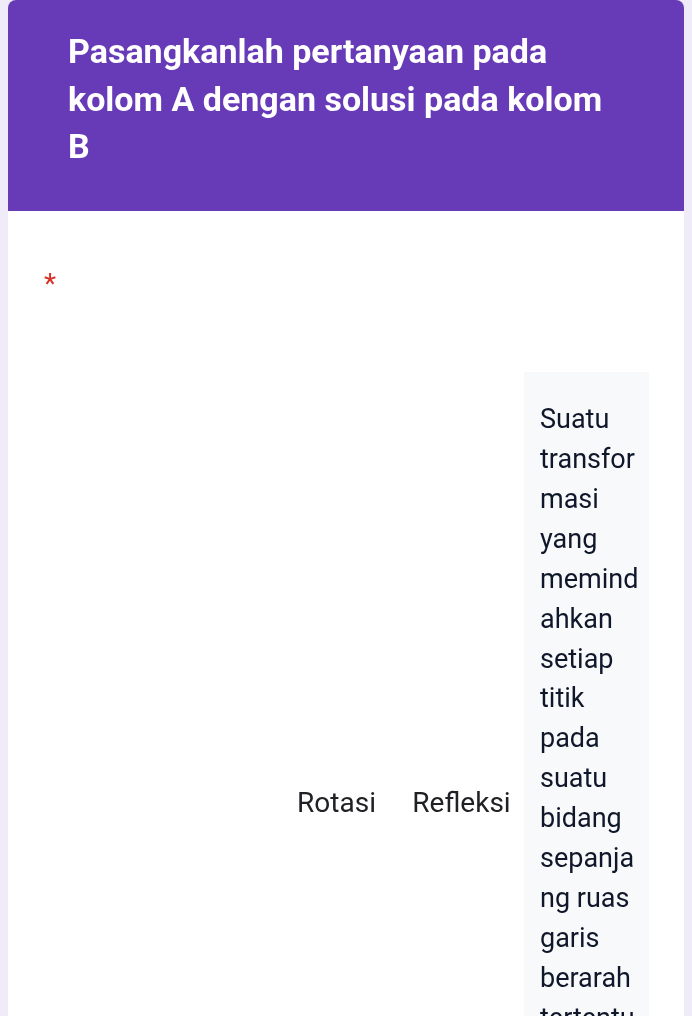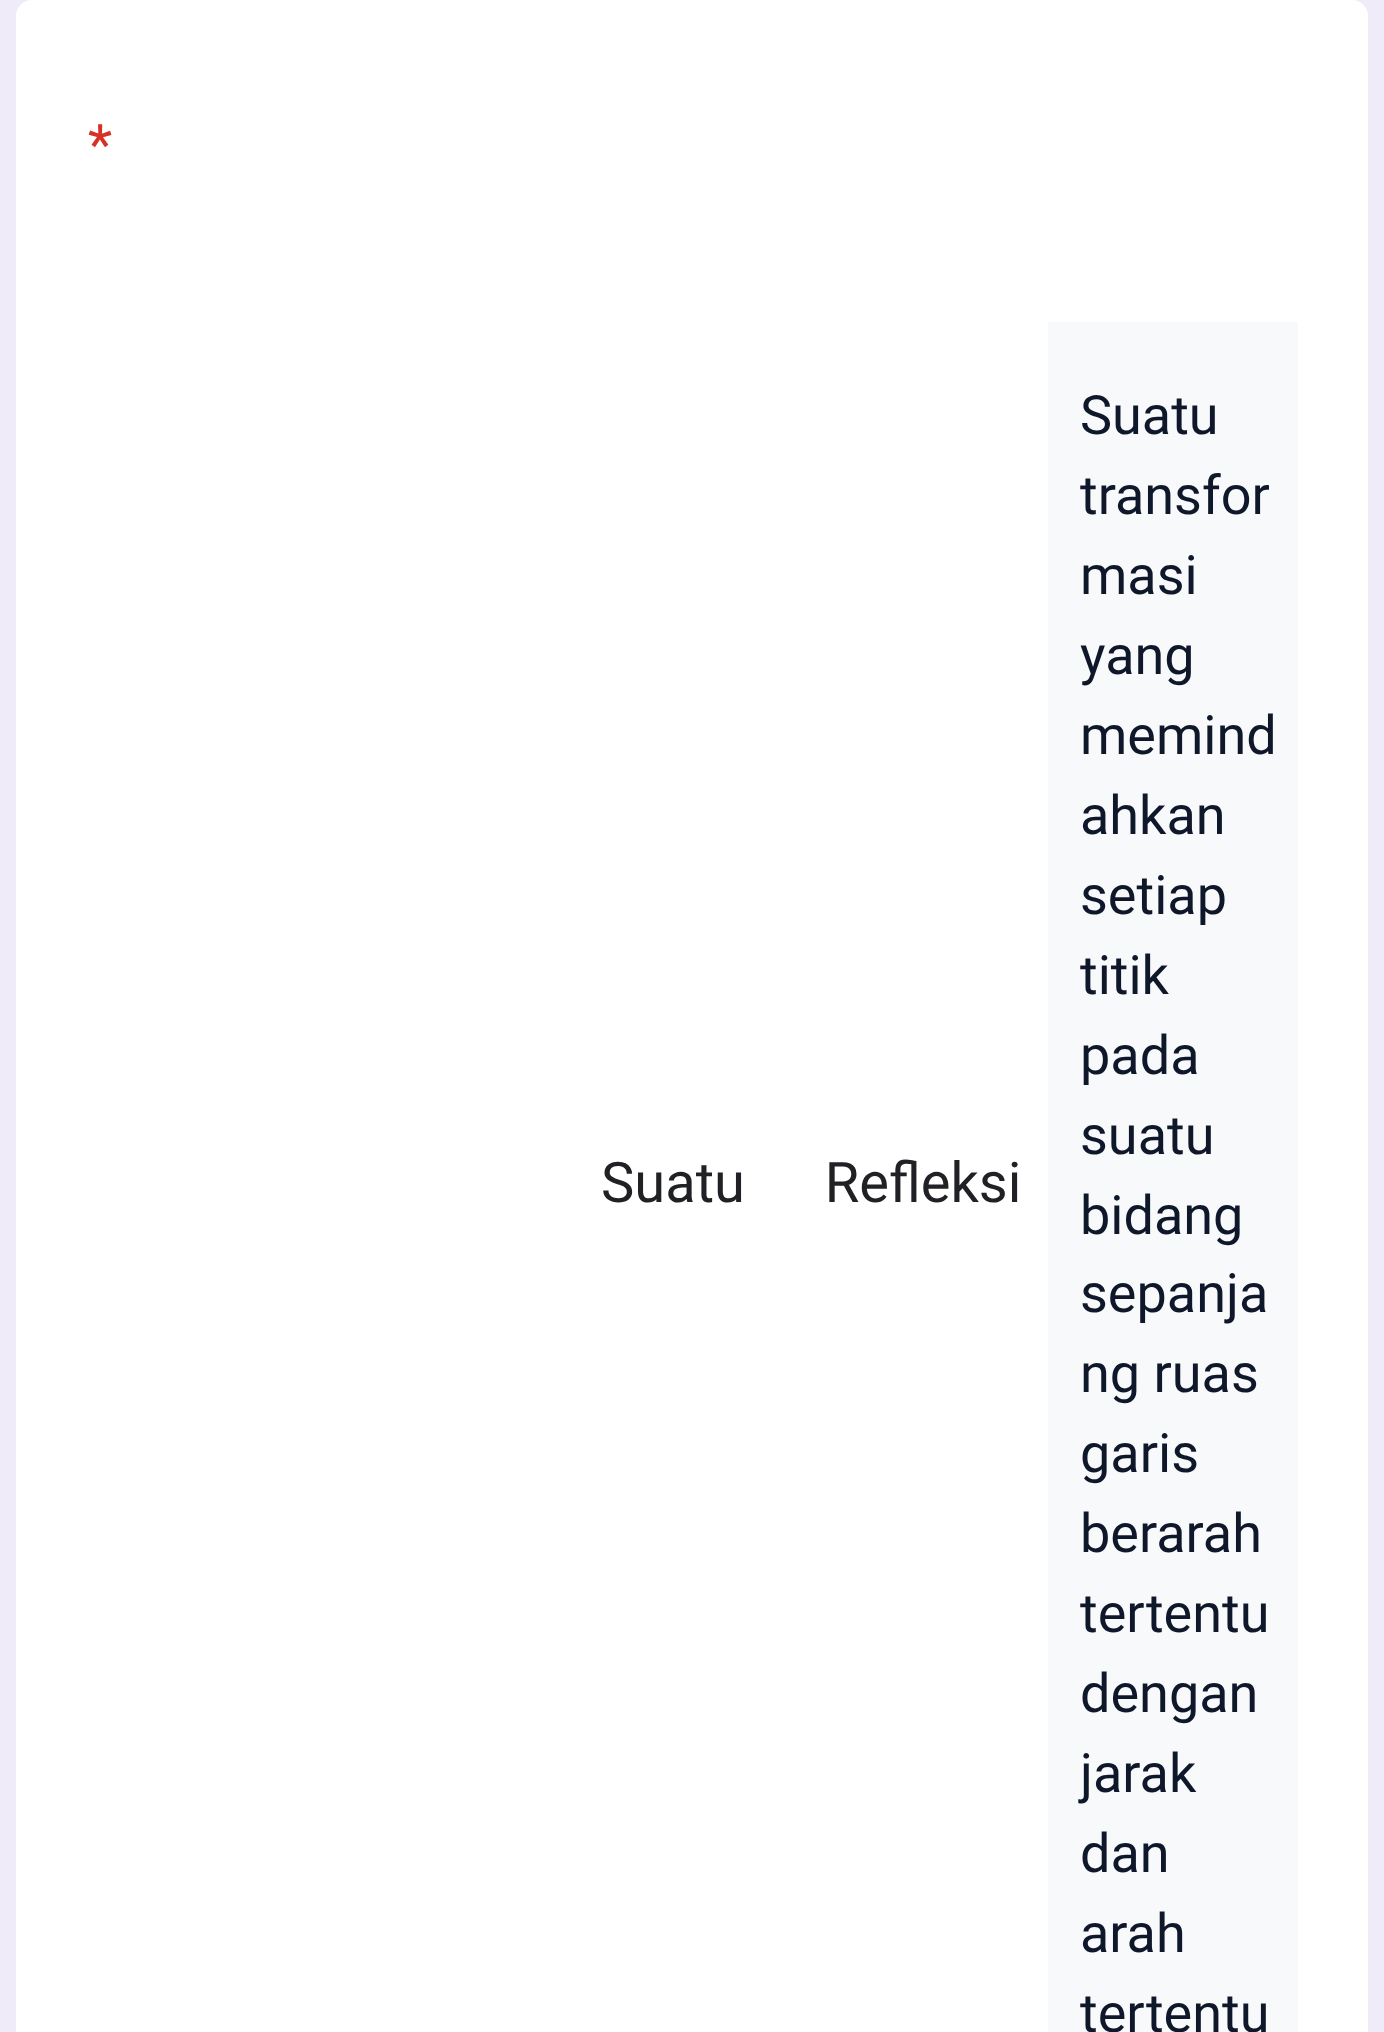--- a/index.html
+++ b/index.html
@@ -71,25 +71,28 @@
       border-radius: 50%;
       background: transparent;
       cursor: pointer;
     }
     .blank-head { padding-bottom: 34px; }
   </style>
 </head>
 <body>
 
 <div class="card">
+  <div class="header">
+    <span>Pasangkanlah pertanyaan pada kolom A dengan solusi pada kolom B</span>
+  </div>
   <div class="body">
     <span class="required">*</span>
     <div class="grid">
       <div class="blank-head"></div>
-      <div class="col-head">Suatu</div>
+      <div class="col-head">Rotasi</div>
       <div class="col-head">Refleksi</div>
 
       <div class="row-label">Suatu transformasi yang memindahkan setiap titik pada suatu bidang sepanjang ruas garis berarah tertentu dengan jarak dan arah tertentu</div>
       <div class="radio-cell">
         <div class="radio" role="radio" aria-checked="false"></div>
       </div>
       <div class="radio-cell">
         <div class="radio" role="radio" aria-checked="false"></div>
       </div>
       <div class="radio-cell">

